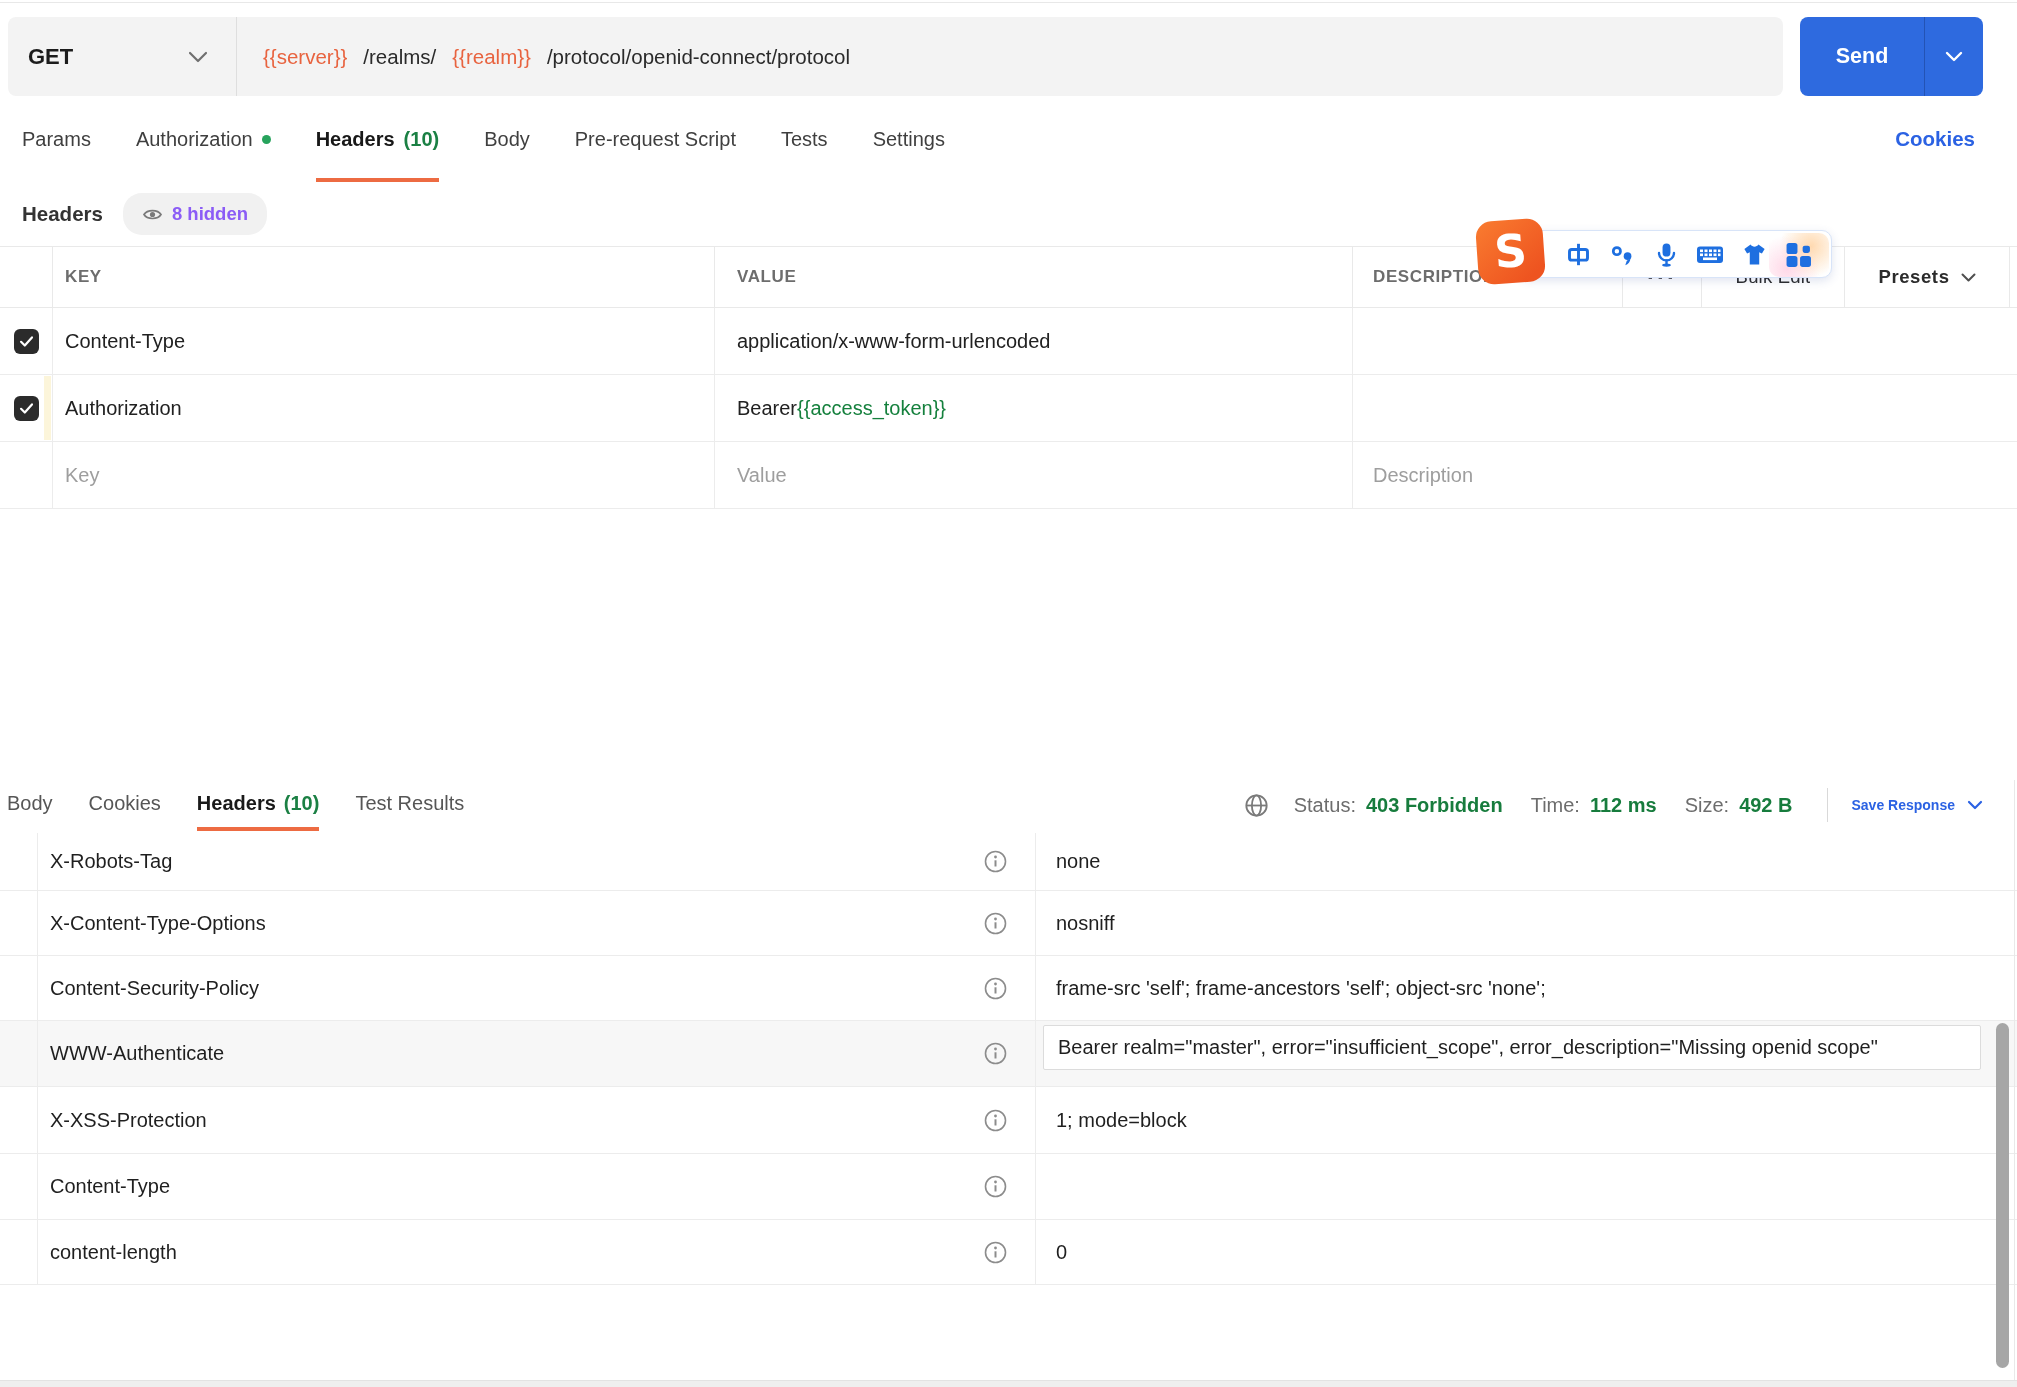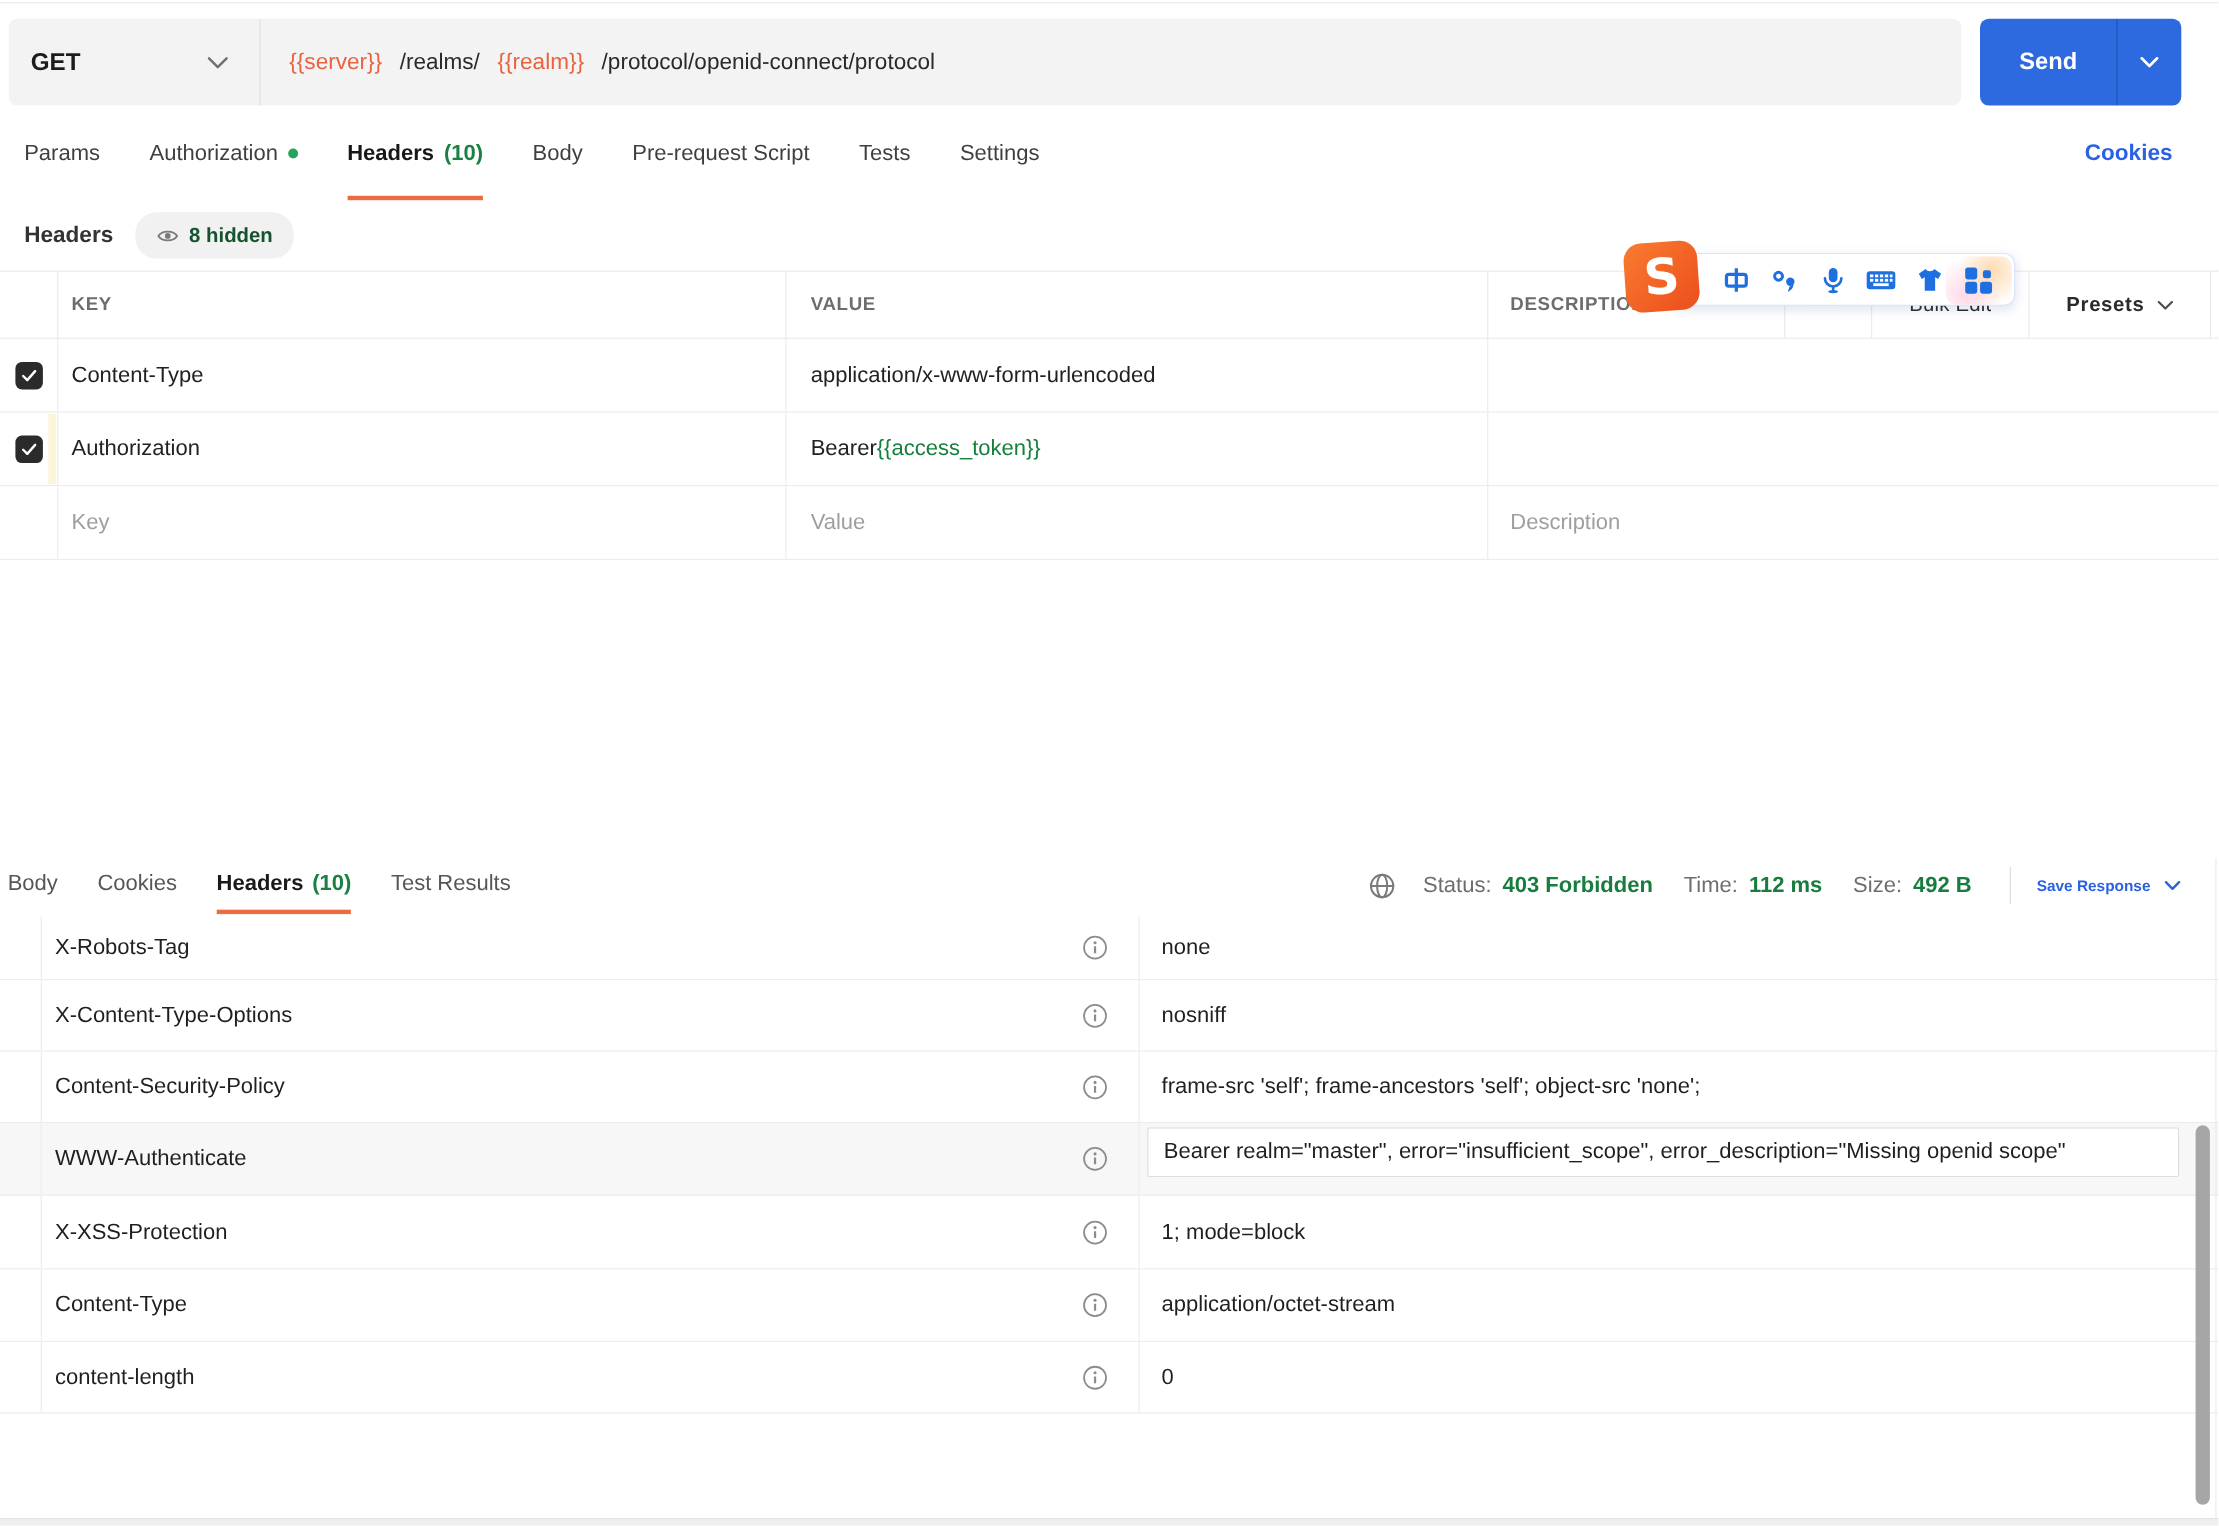--- a/index.html
+++ b/index.html
@@ -31,21 +31,21 @@
   .rtab.active { color: #181818; font-weight: 600; border-bottom-color: #ED6B42; }
   .rtab .count { color: #1B8044; font-weight: 600; }
   .green-dot { width: 9px; height: 9px; border-radius: 50%; background: #27A35C; display: inline-block; }
   .cookies-link { margin-left: auto; margin-right: 42px; display: flex; align-items: center;
                   color: #2B62E3; font-size: 20.5px; font-weight: 700; cursor: pointer; }
 
   
   .headers-row { height: 64px; display: flex; align-items: center; padding-left: 22px; gap: 20px; }
   .headers-title { font-size: 20.5px; font-weight: 700; color: #333; }
   .hidden-badge { display: flex; align-items: center; gap: 9px; background: #f1f1f1; border-radius: 19px;
-                  height: 42px; padding: 0 19px; color: #14532d; font-size: 18.5px; font-weight: 600; cursor: pointer; }
+                  height: 42px; padding: 0 19px; color: #8b5cf6; font-size: 18.5px; font-weight: 600; cursor: pointer; }
 
   
   .kv-table { width: 100%; }
   .kv-header { height: 62px; display: flex; align-items: center; border-top: 1px solid #e9e9e9;
                border-bottom: 1px solid #e9e9e9; font-size: 17px; font-weight: 600; color: #6d6d6d; letter-spacing: .6px; }
   .kv-header > div, .kv-row > div { height: 100%; display: flex; align-items: center; }
   .hc-check { width: 53px; border-right: 1px solid #e9e9e9; }
   .hc-key   { width: 662px; padding-left: 12px; border-right: 1px solid #e9e9e9; }
   .hc-val   { width: 638px; padding-left: 22px; border-right: 1px solid #e9e9e9; }
   .hc-desc  { width: 270px; padding-left: 20px; border-right: 1px solid #e9e9e9; }
@@ -368,21 +368,20 @@
     <div class="r-key">
       <span>Content-Type</span>
       <span class="info">
         <svg width="25" height="25" viewBox="0 0 25 25">
             <circle cx="12.5" cy="12.5" r="10" fill="none" stroke="#8c8c8c" stroke-width="1.6"></circle>
             <circle cx="12.5" cy="8" r="1.4" fill="#8c8c8c"></circle>
             <line x1="12.5" y1="11.3" x2="12.5" y2="17.5" stroke="#8c8c8c" stroke-width="2"></line>
           </svg>
       </span>
     </div>
-    <div class="r-val">application/octet-stream</div>
   </div>
 
   <div class="rrow">
     <div class="r-gutter"></div>
     <div class="r-key">
       <span>content-length</span>
       <span class="info">
         <svg width="25" height="25" viewBox="0 0 25 25">
             <circle cx="12.5" cy="12.5" r="10" fill="none" stroke="#8c8c8c" stroke-width="1.6"></circle>
             <circle cx="12.5" cy="8" r="1.4" fill="#8c8c8c"></circle>

